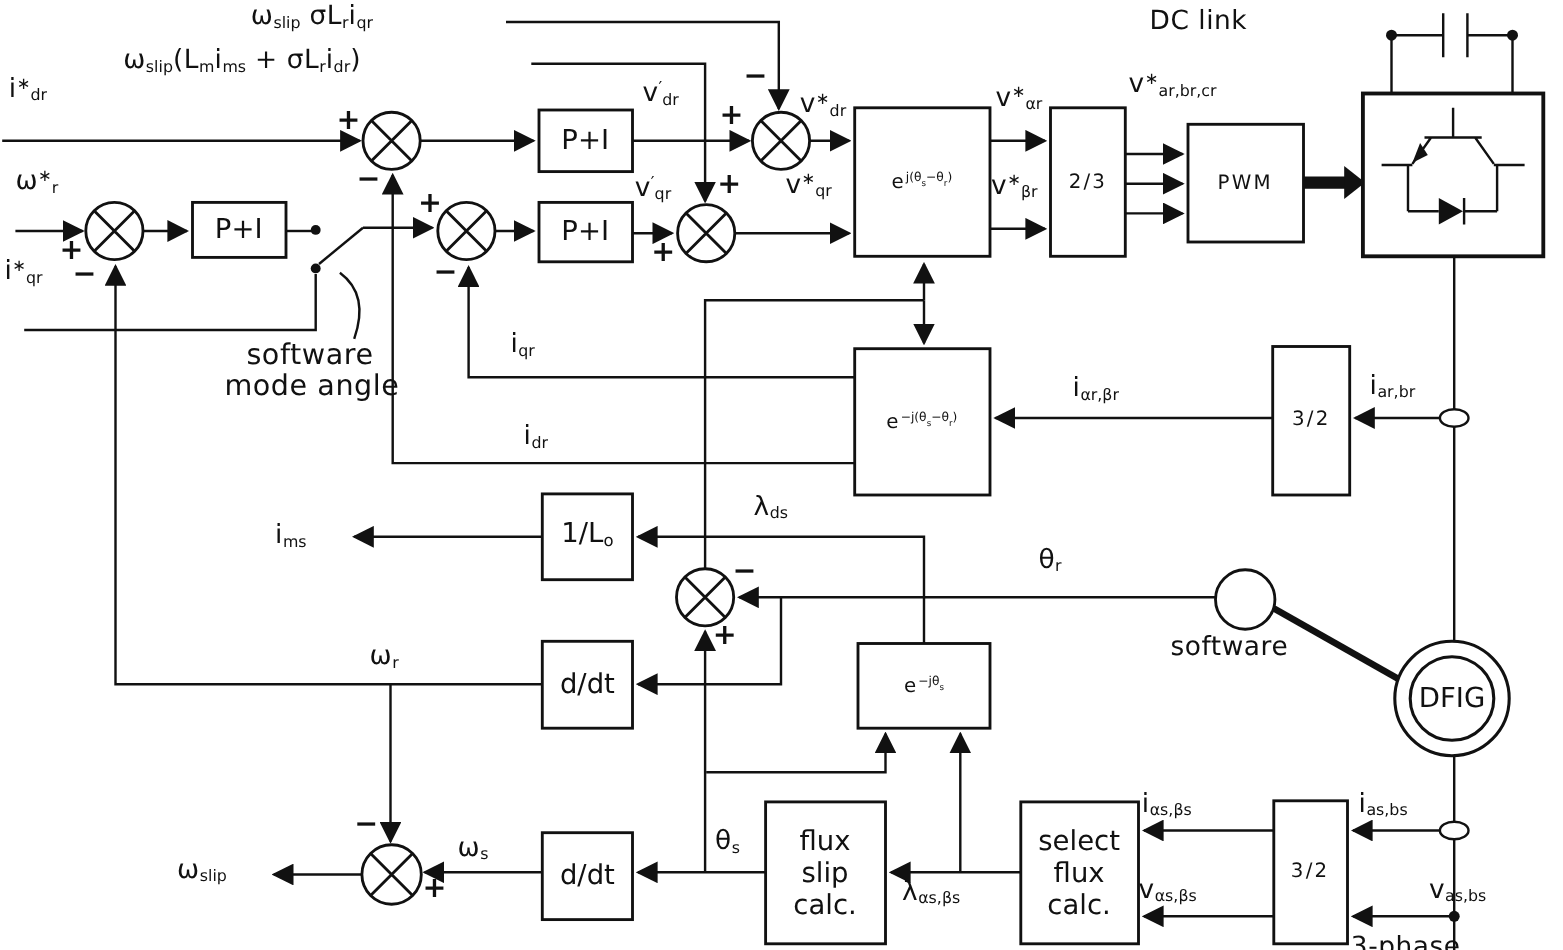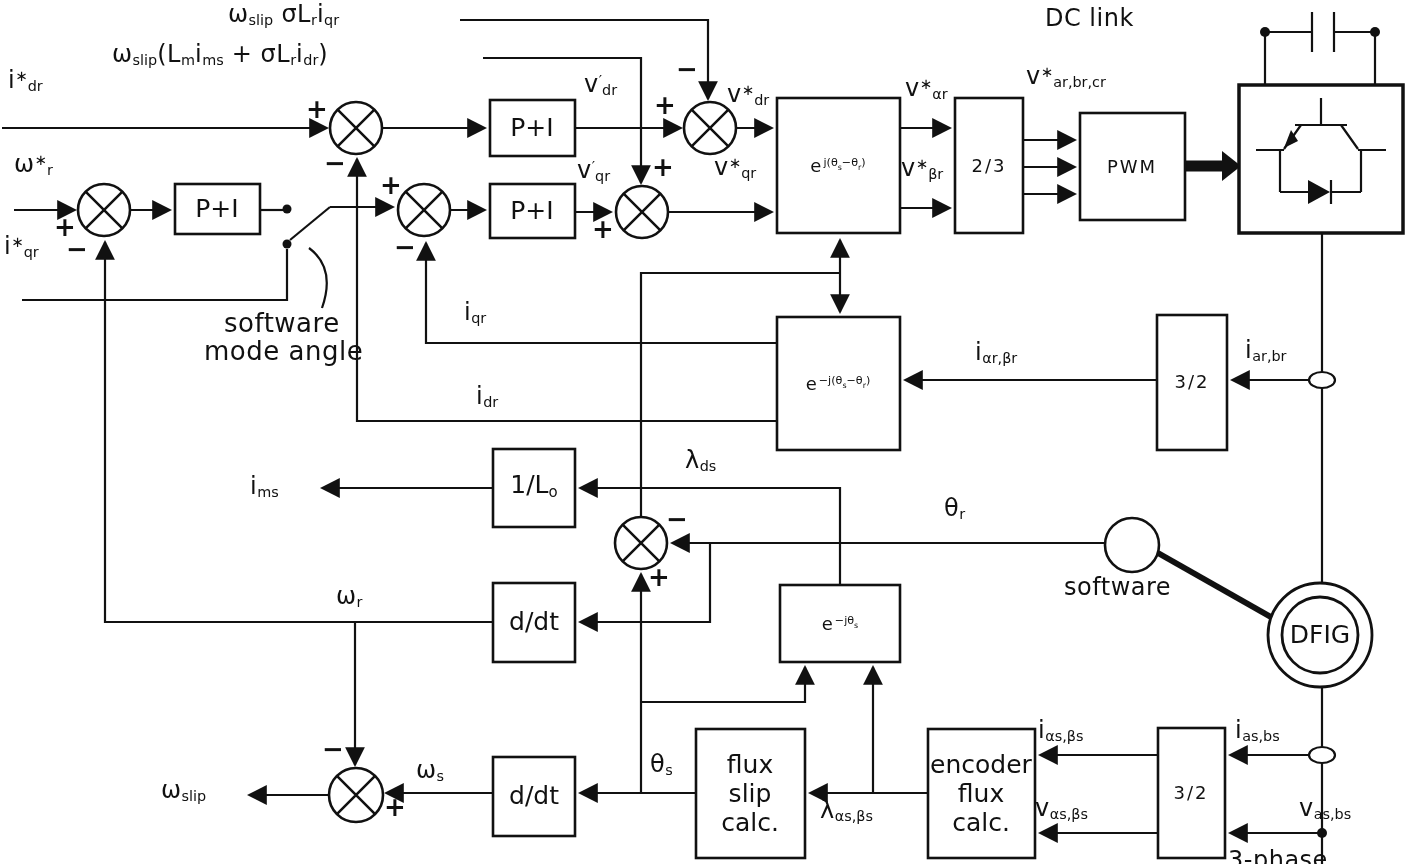--- a/index.html
+++ b/index.html
@@ -229,16 +229,16 @@
   <div class="blk-lbl big" style="left:838px;top:166px"><span>e</span><span class="sup">j(θ</span><span class="ss">s</span><span class="sup">−θ</span><span class="ss">r</span><span class="sup">)</span></div>
   <div class="blk-lbl big" style="left:989px;top:166px"><span>2/3</span></div>
   <div class="blk-lbl big" style="left:1132px;top:167px"><span>PWM</span></div>
   <div class="blk-lbl big" style="left:1192px;top:382px"><span>3/2</span></div>
   <div class="blk-lbl big" style="left:838px;top:384px"><span>e</span><span class="sup">−j(θ</span><span class="ss">s</span><span class="sup">−θ</span><span class="ss">r</span><span class="sup">)</span></div>
   <div class="blk-lbl" style="left:534px;top:486px"><span>1/L</span><span class="sub">o</span></div>
   <div class="blk-lbl" style="left:534px;top:622px"><span>d/dt</span></div>
   <div class="blk-lbl big" style="left:840px;top:624px"><span>e</span><span class="sup">−jθ</span><span class="ss">s</span></div>
   <div class="blk-lbl" style="left:534px;top:796px"><span>d/dt</span></div>
   <div class="blk-lbl" style="left:750px;top:794px"><span>flux</span><br><span>slip</span><br><span>calc.</span></div>
-  <div class="blk-lbl" style="left:981px;top:794px"><span>encoder</span><br><span>flux</span><br><span>calc.</span></div>
+  <div class="blk-lbl" style="left:981px;top:794px"><span>select</span><br><span>flux</span><br><span>calc.</span></div>
   <div class="blk-lbl big" style="left:1191px;top:793px"><span>3/2</span></div>
 </div>
 </div>
 
 </body></html>

